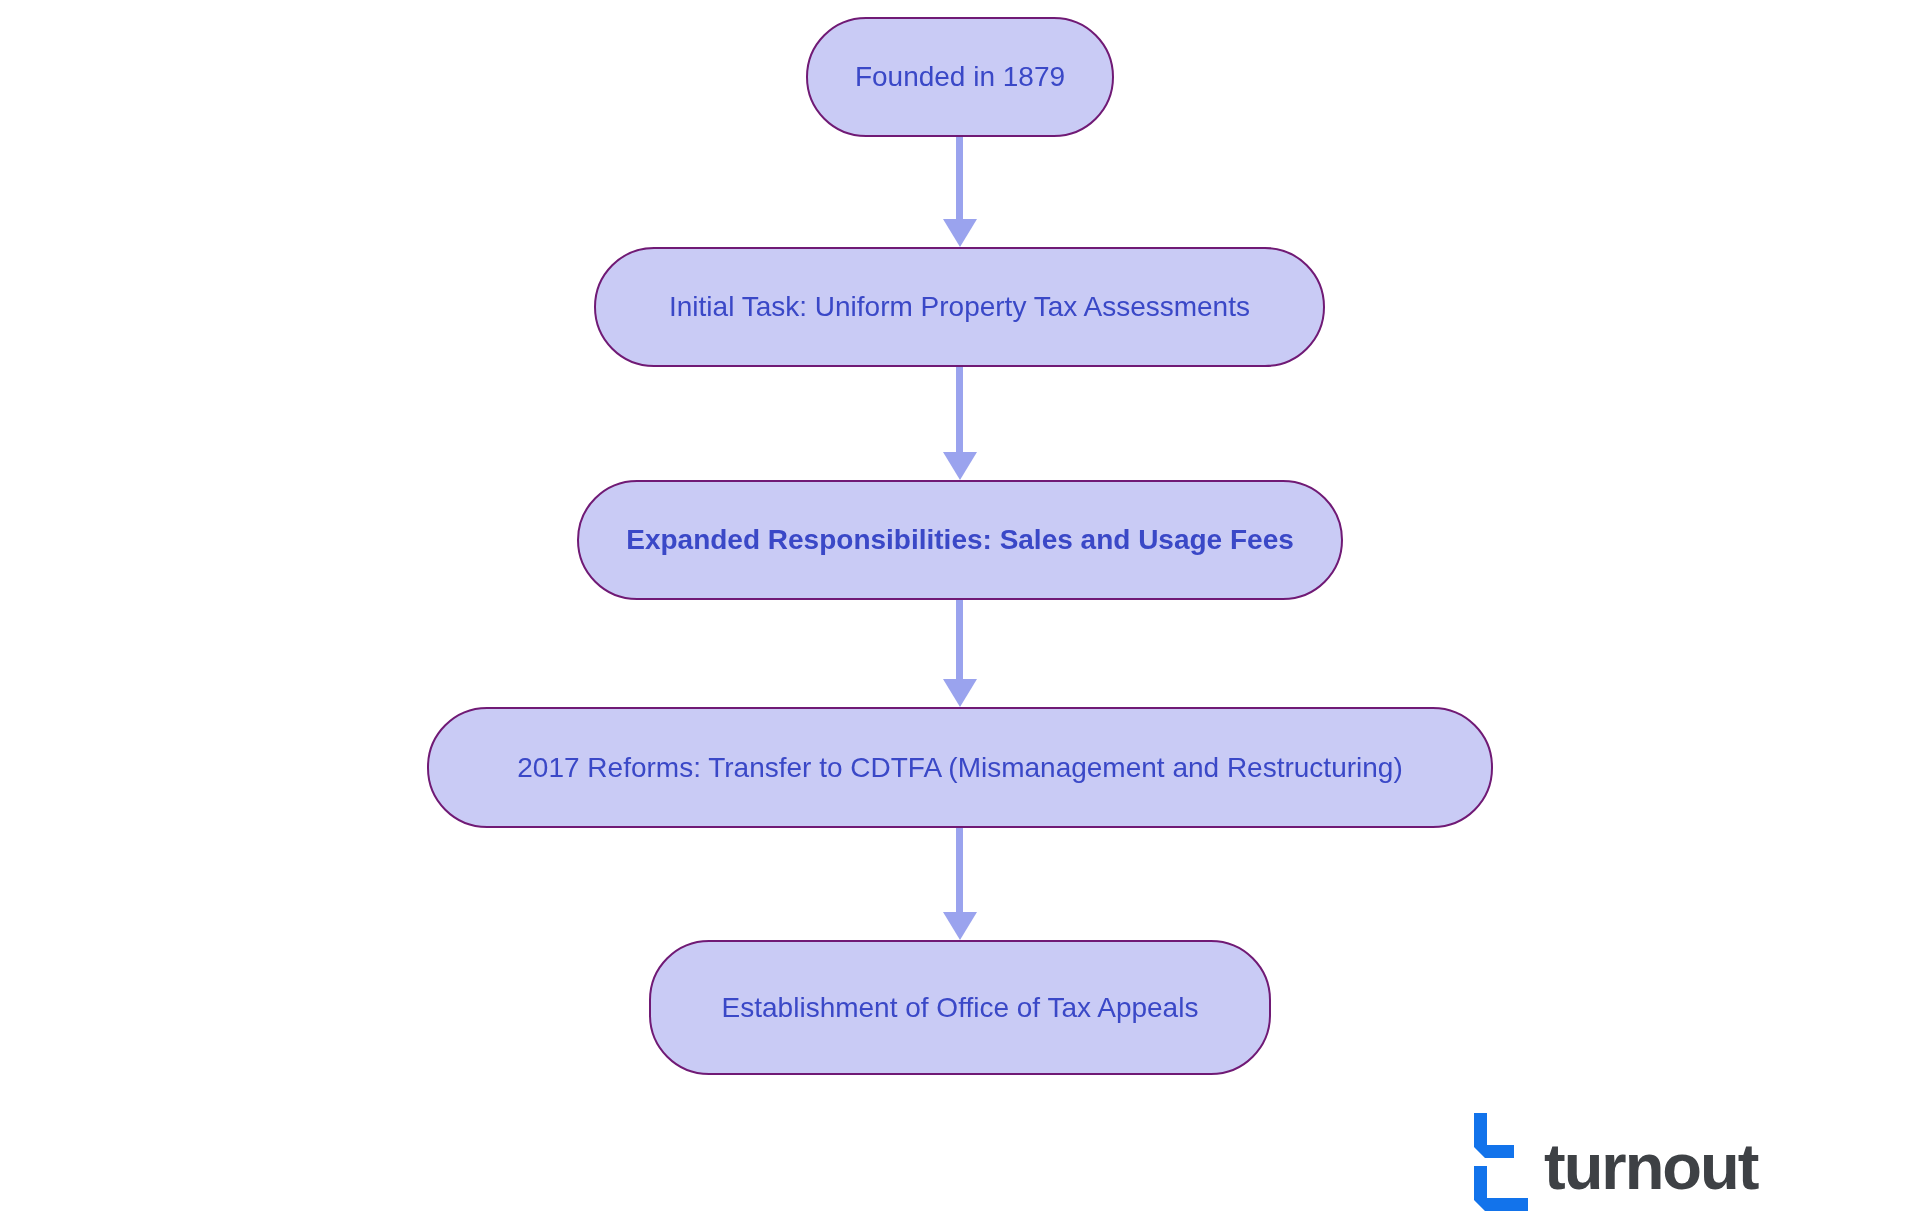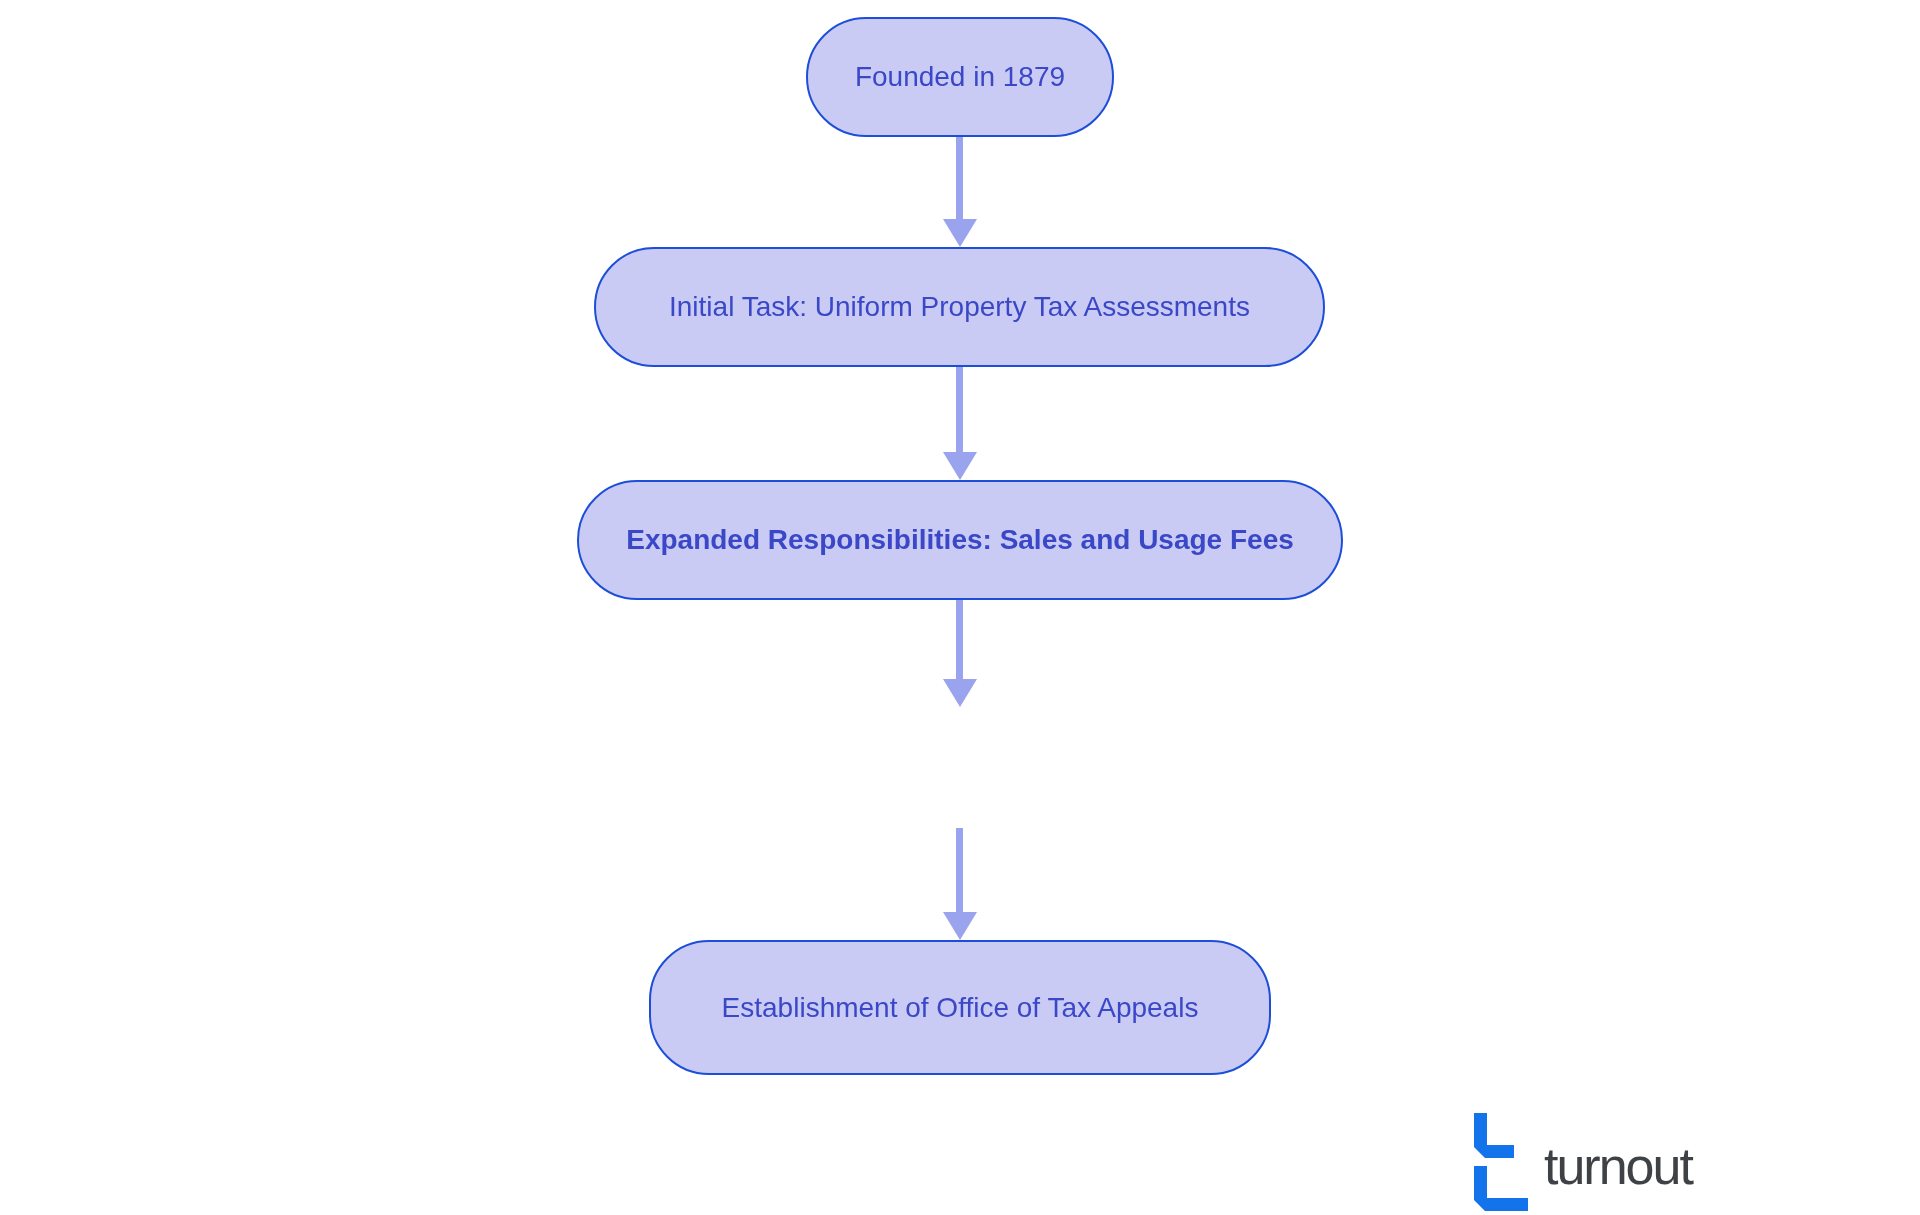--- a/index.html
+++ b/index.html
@@ -15,21 +15,21 @@
     overflow: hidden;
   }
   .canvas {
     position: absolute;
     inset: 0;
   }
   .node {
     position: absolute;
     box-sizing: border-box;
     background: #c9cbf5;
-    border: 2px solid #1d4ed8;
+    border: 2px solid #701a75;
     border-radius: 60px;
     display: flex;
     align-items: center;
     justify-content: center;
     color: #3a48c7;
     font-size: 28px;
     white-space: nowrap;
     text-align: center;
   }
   .node-1 { left: 806px;  top: 17px;  width: 308px;  height: 120px; }
@@ -77,22 +77,22 @@
     display: flex;
     align-items: center;
     gap: 16px;
   }
   .logo-icon {
     width: 62px;
     height: 98px;
     flex: 0 0 auto;
   }
   .logo-text {
-    font-size: 52px;
-    font-weight: 400;
+    font-size: 65px;
+    font-weight: 700;
     letter-spacing: -2px;
     color: #3e4145;
     line-height: 1;
     padding-top: 8px;
   }
 </style>
 </head>
 <body>
 
 <div class="canvas">
@@ -117,20 +117,23 @@
 
   <div class="node node-3">
     <span>Expanded Responsibilities: Sales and Usage Fees</span>
   </div>
 
   <div class="arrow arrow-3">
     <div class="stem"></div>
     <div class="head"></div>
   </div>
 
+  <div class="node node-4">
+    <span>2017 Reforms: Transfer to CDTFA (Mismanagement and Restructuring)</span>
+  </div>
 
   <div class="arrow arrow-4">
     <div class="stem"></div>
     <div class="head"></div>
   </div>
 
   <div class="node node-5">
     <span>Establishment of Office of Tax Appeals</span>
   </div>
 

